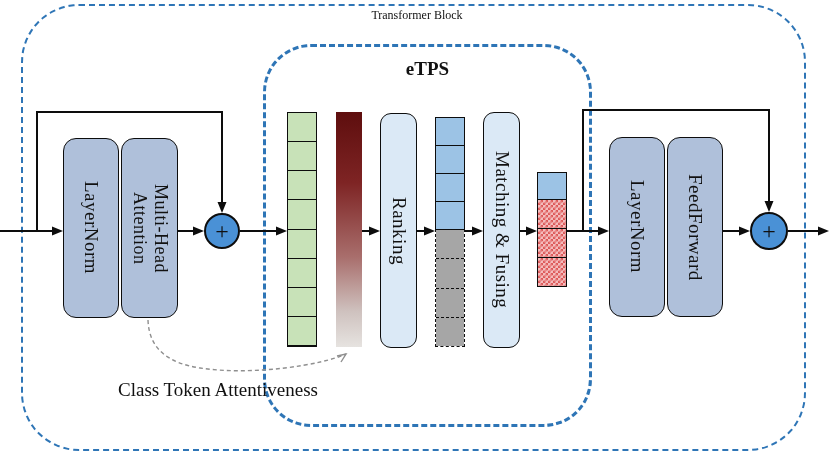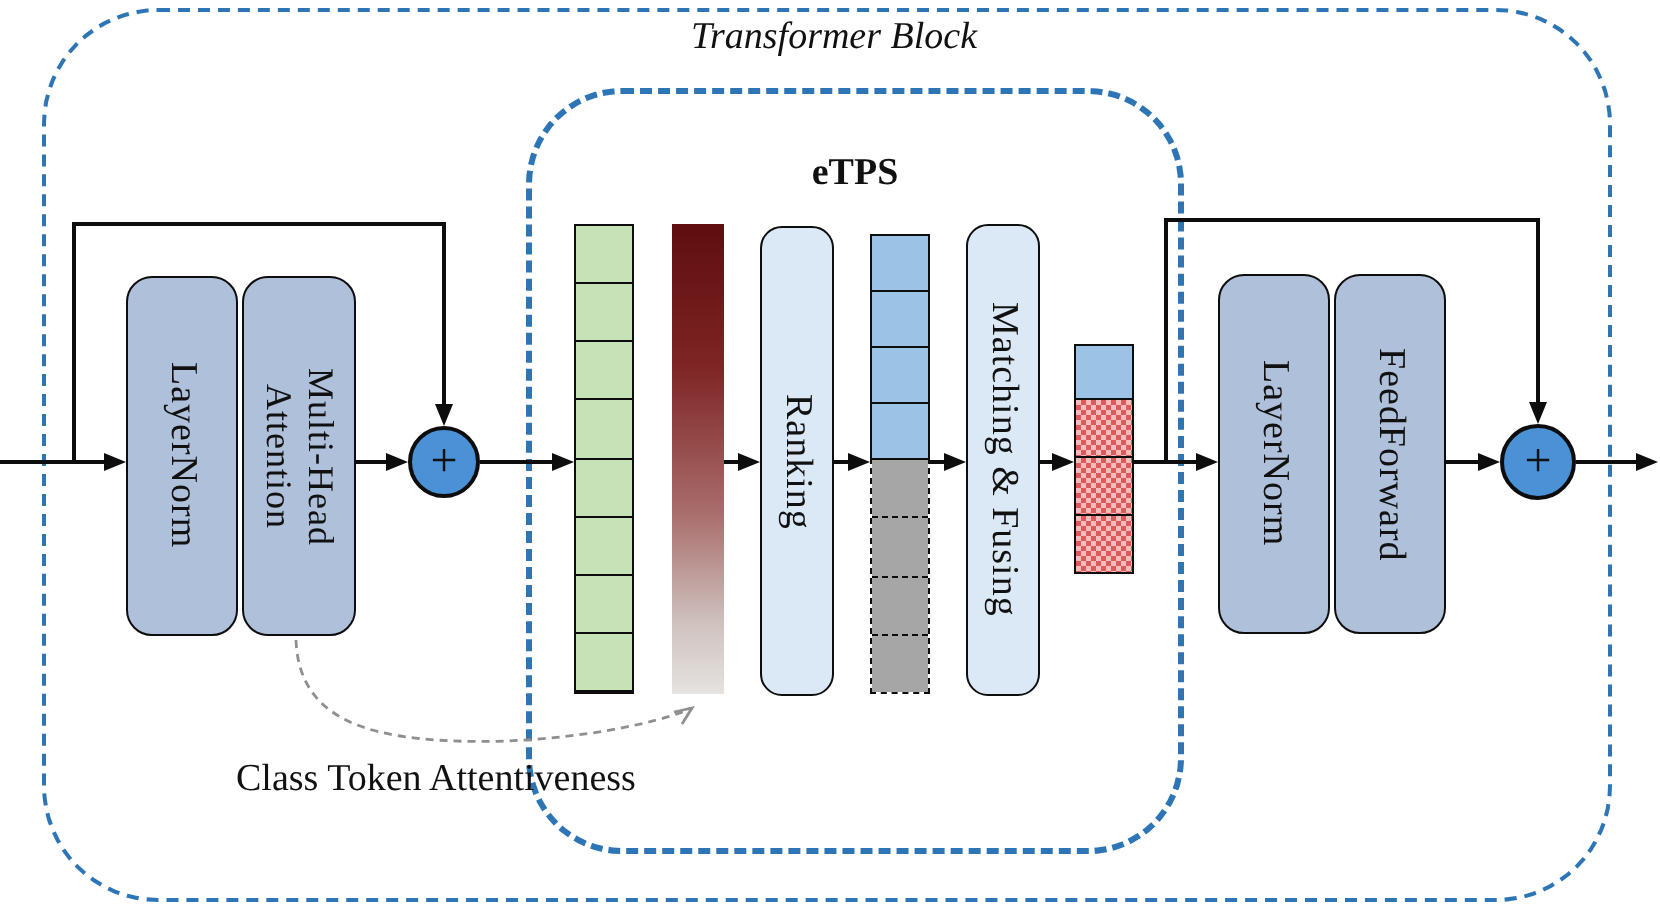--- a/index.html
+++ b/index.html
@@ -19,23 +19,23 @@
   html,body{margin:0;padding:0;background:#fff;}
   .canvas{position:relative;width:830px;height:461px;background:#fff;overflow:hidden;
           font-family:"Liberation Serif","DejaVu Serif",serif;color:#111;}
 
   .outer-box{position:absolute;left:21px;top:4px;width:785px;height:447px;
              border:2.5px dashed var(--dashed-border);border-radius:58px;z-index:0;box-sizing:border-box;}
   .etps-box{position:absolute;left:263px;top:44px;width:329px;height:383px;
             border:3px dashed var(--dashed-border);border-radius:48px;z-index:0;box-sizing:border-box;}
 
   .main-title{position:absolute;left:267px;top:8px;width:300px;text-align:center;
-              font-size:19px;z-index:3;font-style:italic;}
+              font-size:12px;z-index:3;}
   .etps-title{position:absolute;left:263px;top:58px;width:329px;text-align:center;
-              font-size:19px;font-weight:bold;z-index:3;margin-top:18px;}
+              font-size:19px;font-weight:bold;z-index:3;}
   .caption{position:absolute;left:118px;top:379px;width:302px;text-align:left;
            font-size:19px;z-index:3;}
 
   svg.connectors{position:absolute;left:0;top:0;width:830px;height:461px;z-index:1;pointer-events:none;}
 
   .block{position:absolute;background:var(--block-fill);border:1.8px solid var(--line-color);
          border-radius:13px;display:flex;align-items:center;justify-content:center;z-index:2;box-sizing:border-box;}
   .panel{background:var(--panel-fill);border-radius:11px;}
   .vtext{writing-mode:vertical-rl;font-size:19px;letter-spacing:.5px;white-space:nowrap;}
   .vtext-sm{writing-mode:vertical-rl;font-size:18px;letter-spacing:.5px;white-space:nowrap;}

